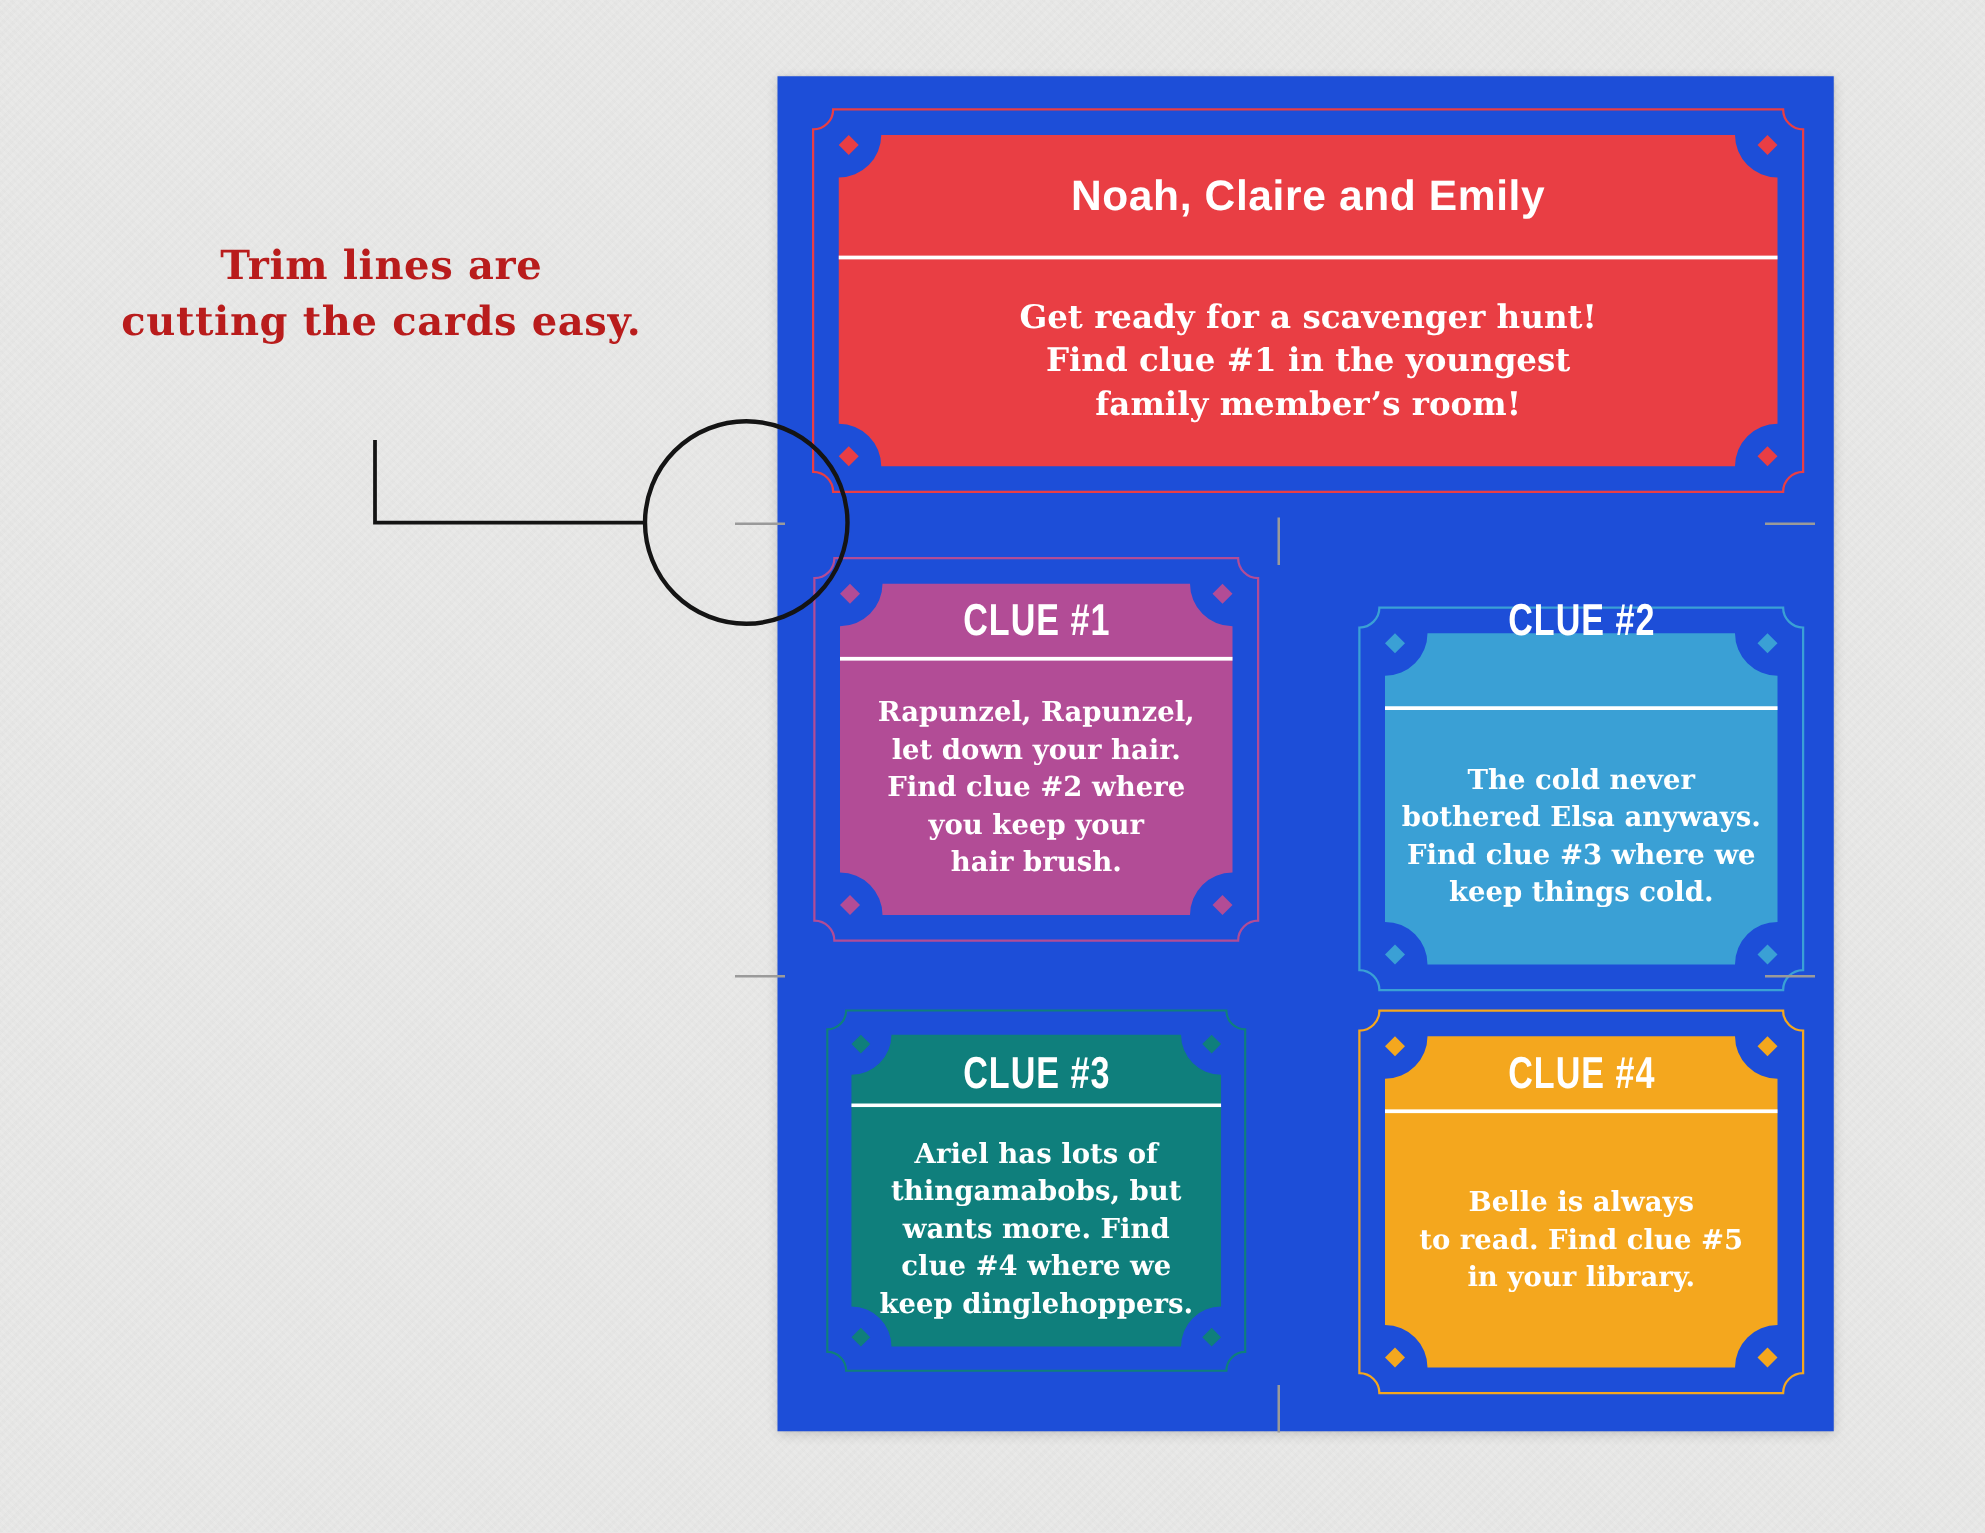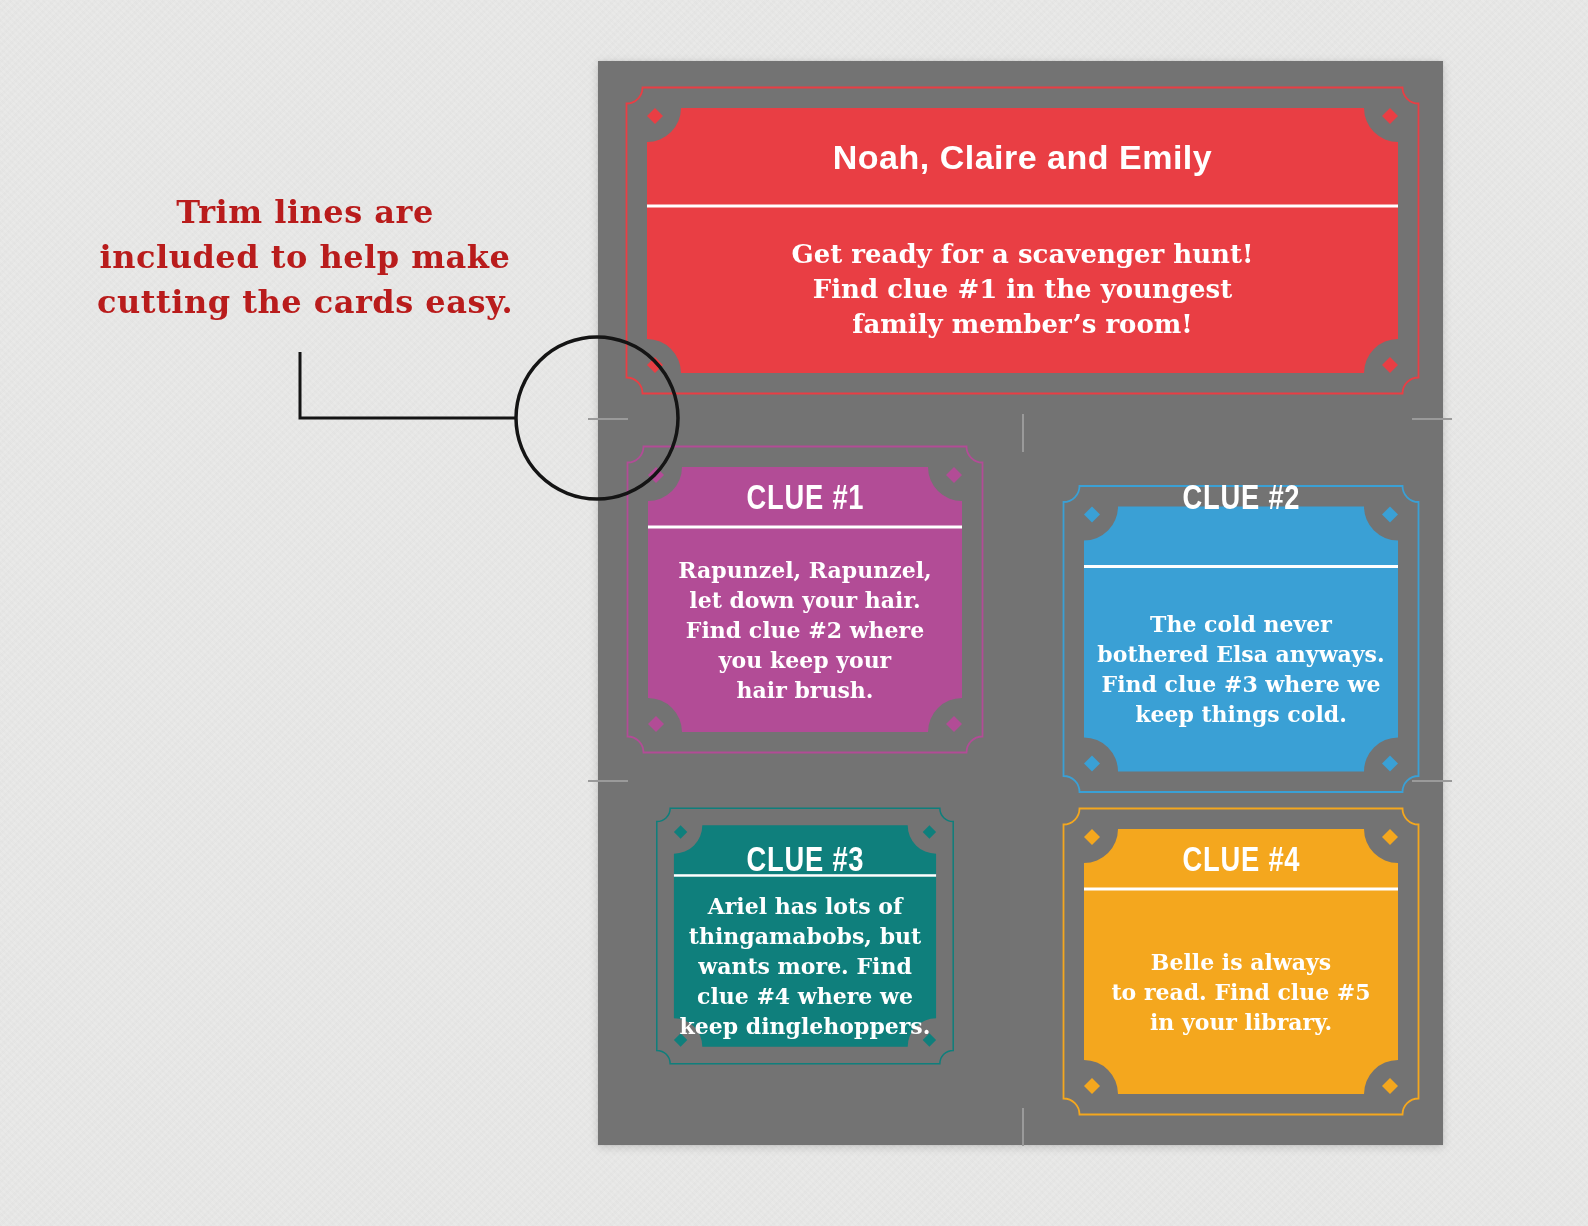--- a/index.html
+++ b/index.html
@@ -26,22 +26,22 @@
   .annotation span { display:block; }
 
   
   svg.overlay {
     position:absolute; left:0; top:0; width:1588px; height:1226px;
     pointer-events:none; z-index:30;
   }
 
   
   .sheet {
-    position:absolute; left:598px; top:61px; width:845px; height:1084px;
-    background:#737373;
+    position:absolute; left:622px; top:61px; width:845px; height:1084px;
+    background:#1d4ed8;
     box-shadow:0 2px 9px rgba(0,0,0,0.16), 0 0 2px rgba(0,0,0,0.08);
     z-index:5;
   }
 
   
   .card { position:absolute; }
   .card svg.frame { position:absolute; left:0; top:0; width:100%; height:100%; display:block; }
   .card .title {
     position:absolute; left:22px; right:22px;
     display:flex; align-items:center; justify-content:center;
@@ -65,21 +65,20 @@
   
   .trim-mark { position:absolute; background:#9a9a9a; z-index:20; }
   .trim-h { width:40px; height:2px; }
   .trim-v { width:2px;  height:38px; }
 </style>
 </head>
 <body>
 
 <div class="annotation">
   <span>Trim lines are</span>
-  <span>included to help make</span>
   <span>cutting the cards easy.</span>
 </div>
 
 <div class="sheet">
 
   <div class="card header-card" style="left:27px; top:25px; width:795px; height:309px;">
     <svg class="frame" viewBox="0 0 795 309">
         <path d="M 17.5 1.5 H 777.5 A 16 16 0 0 0 793.5 17.5 V 291.5 A 16 16 0 0 0 777.5 307.5 H 17.5 A 16 16 0 0 0 1.5 291.5 V 17.5 A 16 16 0 0 0 17.5 1.5 Z" fill="none" stroke="#e93e44" stroke-width="1.8"></path>
         <path d="M 56 22 H 739 A 34 34 0 0 0 773 56 V 253 A 34 34 0 0 0 739 287 H 56 A 34 34 0 0 0 22 253 V 56 A 34 34 0 0 0 56 22 Z" fill="#e93e44"></path>
         <rect x="22" y="118.5" width="751" height="3" fill="#ffffff"></rect>
@@ -134,21 +133,21 @@
       <span class="condensed">CLUE #2</span>
     </div>
     <div class="body">
       <span>The cold never</span>
       <span>bothered Elsa anyways.</span>
       <span>Find clue #3 where we</span>
       <span>keep things cold.</span>
     </div>
   </div>
 
-  <div class="card clue-card" style="left:28px; top:746px; width:358px; height:258px;">
+  <div class="card clue-card" style="left:28px; top:746px; width:358px; height:291px;">
     <svg class="frame" viewBox="0 0 358 309">
         <path d="M 17.5 1.5 H 340.5 A 16 16 0 0 0 356.5 17.5 V 291.5 A 16 16 0 0 0 340.5 307.5 H 17.5 A 16 16 0 0 0 1.5 291.5 V 17.5 A 16 16 0 0 0 17.5 1.5 Z" fill="none" stroke="#0f7f7c" stroke-width="1.8"></path>
         <path d="M 56 22 H 302 A 34 34 0 0 0 336 56 V 253 A 34 34 0 0 0 302 287 H 56 A 34 34 0 0 0 22 253 V 56 A 34 34 0 0 0 56 22 Z" fill="#0f7f7c"></path>
         <rect x="22" y="80.5" width="314" height="3" fill="#ffffff"></rect>
         <path d="M 30 22 L 38 30 L 30 38 L 22 30 Z" fill="#0f7f7c"></path>
         <path d="M 328 22 L 336 30 L 328 38 L 320 30 Z" fill="#0f7f7c"></path>
         <path d="M 30 271 L 38 279 L 30 287 L 22 279 Z" fill="#0f7f7c"></path>
         <path d="M 328 271 L 336 279 L 328 287 L 320 279 Z" fill="#0f7f7c"></path>
       </svg>
     <div class="title">

